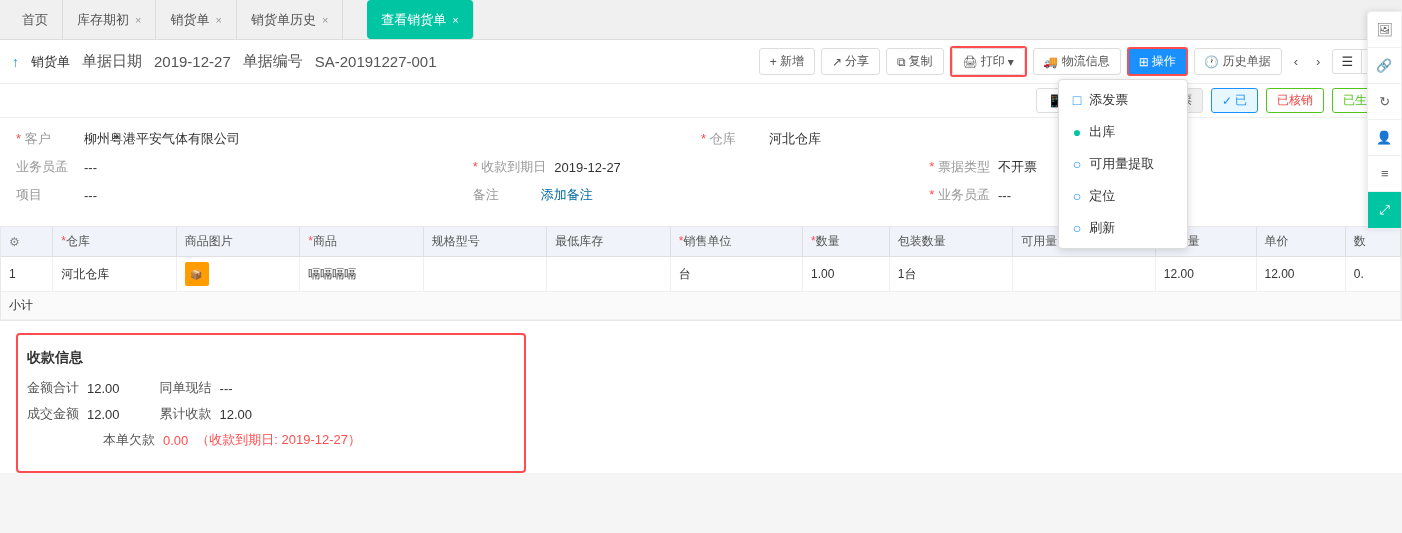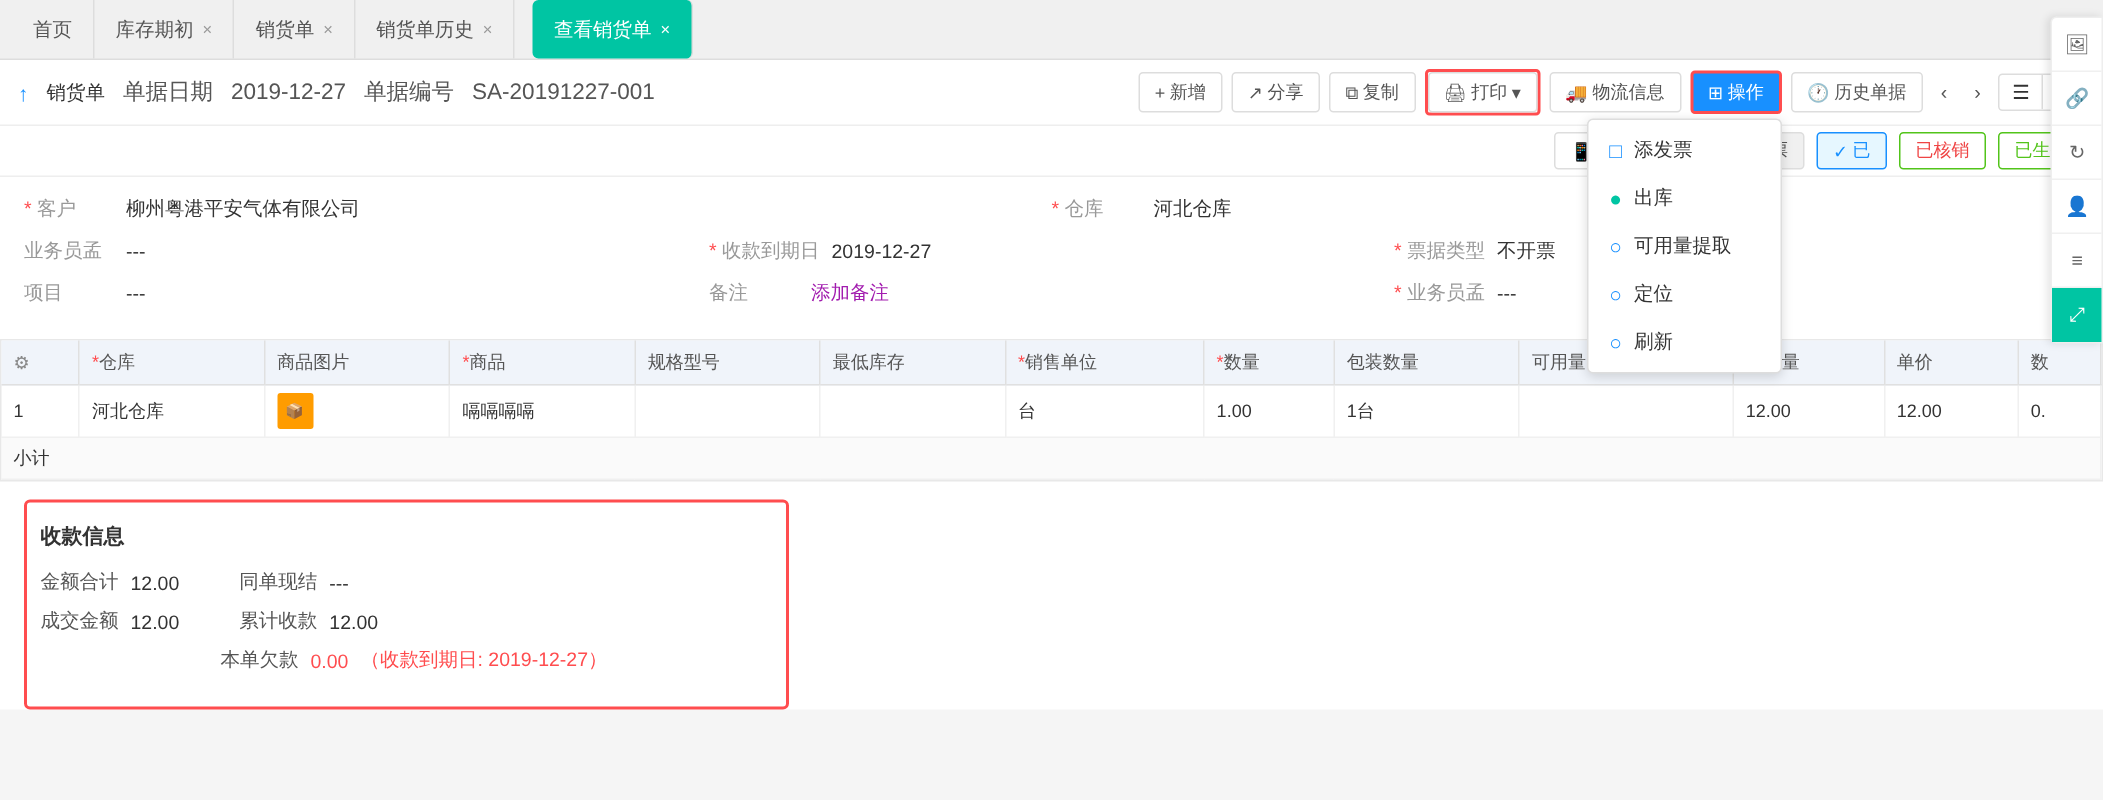--- a/index.html
+++ b/index.html
@@ -8,21 +8,21 @@
     
     .tab-bar {
       display: flex; align-items: center; background: #f0f0f0; border-bottom: 1px solid #ddd;
       padding: 0 8px; height: 40px;
     }
     .tab-item {
       display: flex; align-items: center; padding: 0 14px; height: 100%; cursor: pointer;
       font-size: 13px; color: #555; border-right: 1px solid #ddd; position: relative;
     }
     .tab-item .close-btn { margin-left: 6px; font-size: 11px; color: #999; cursor: pointer; }
-    .tab-item.highlight { background: #00c5a3; color: #fff; border-radius: 4px; margin-left: 12px; }
+    .tab-item.highlight { background: #00c5a3; color: #fff; border-radius: 4px; margin-left: 24px; }
     .tab-item.highlight .close-btn { color: #fff; }
     .global-close { margin-left: auto; font-size: 16px; color: #999; cursor: pointer; padding: 0 8px; }
 
     
     .content-area { background: #fff; }
 
     
     .toolbar {
       display: flex; align-items: center; padding: 6px 12px; border-bottom: 1px solid #eee;
       background: #fff;
@@ -62,21 +62,21 @@
     }
     .radio-dot { width: 10px; height: 10px; border-radius: 50%; border: 2px solid #1890ff; display: inline-block; }
 
     
     .form-area { padding: 12px 16px; background: #fff; }
     .form-row { display: flex; align-items: flex-end; margin-bottom: 10px; }
     .form-group { display: flex; align-items: center; flex: 1; gap: 8px; }
     .form-label { color: #999; font-size: 13px; min-width: 60px; }
     .form-label.required::before { content: '* '; color: #ff4d4f; }
     .form-value { color: #333; font-size: 13px; }
-    .add-note { color: #a21caf; cursor: pointer; font-size: 13px; }
+    .add-note { color: #0369a1; cursor: pointer; font-size: 13px; }
 
     
     .table-wrapper { border: 1px solid #e8e8e8; margin: 0 0 0 0; }
     table { width: 100%; border-collapse: collapse; font-size: 12px; }
     thead tr { background: #f0f4fa; }
     thead th {
       padding: 6px 8px; text-align: left; border-bottom: 1px solid #e0e0e0;
       border-right: 1px solid #e0e0e0; white-space: nowrap; color: #555; font-weight: 500;
     }
     thead th .required { color: #ff4d4f; }
@@ -348,21 +348,21 @@
       <div class="payment-item">
         <span class="payment-item-label">成交金额</span>
         <span class="payment-item-value">12.00</span>
       </div>
       <div class="payment-item">
         <span class="payment-item-label">累计收款</span>
         <span class="payment-item-value">12.00</span>
       </div>
     </div>
     <div class="payment-row">
-      <div class="payment-item" style="margin-left: 120px;">
+      <div class="payment-item" style="margin-left: 76px;">
         <span class="payment-item-label">本单欠款</span>
         <span class="payment-item-value overdue-text">0.00</span>
         <span class="overdue-text">（收款到期日: 2019-12-27）</span>
       </div>
     </div>
   </div>
 </div>
 
 <div class="right-sidebar" style="position:fixed; right:0; top:120px;">
   <div class="sidebar-icon">🖼</div>

